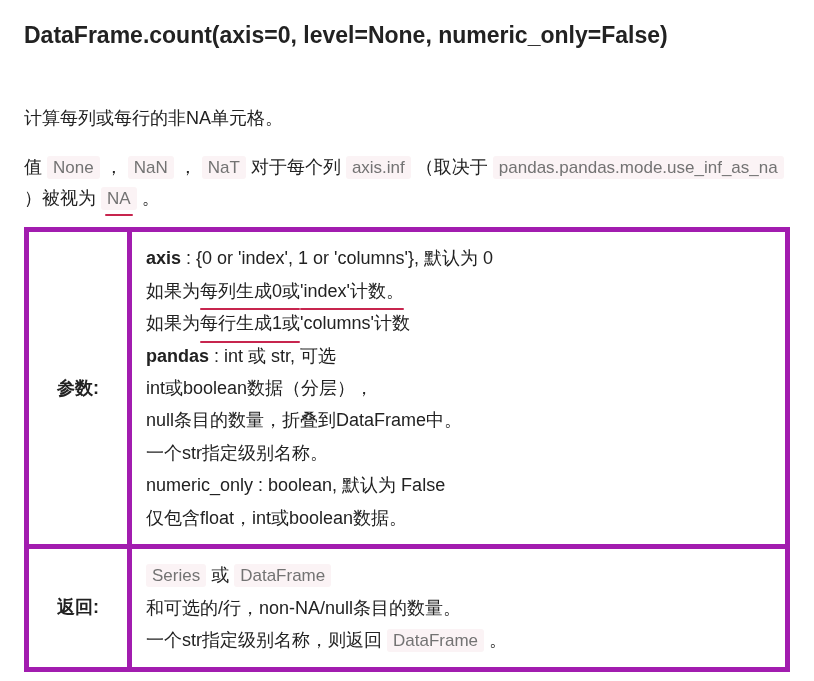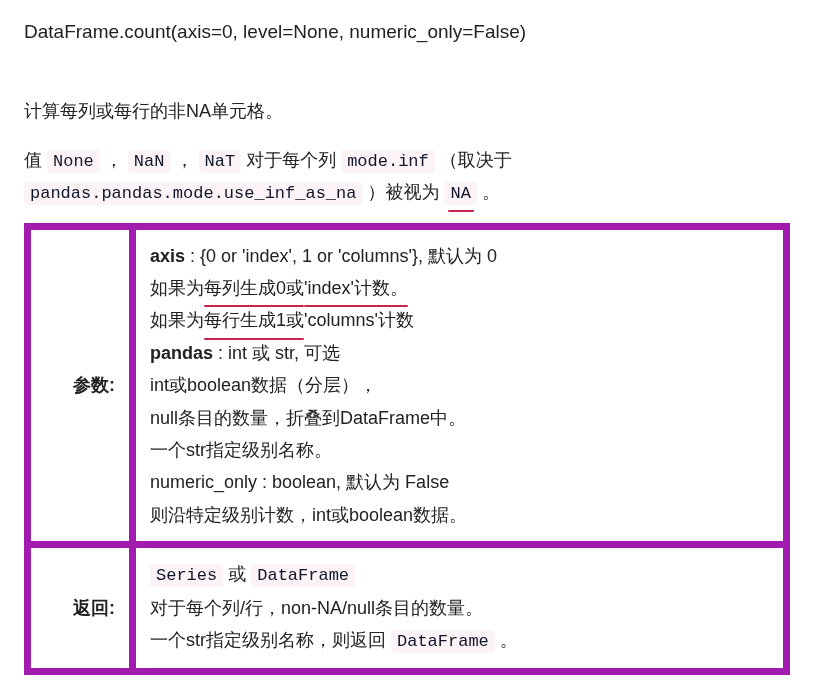--- a/index.html
+++ b/index.html
@@ -7,31 +7,31 @@
     padding: 16px 24px;
     font-family: -apple-system, BlinkMacSystemFont, "Segoe UI", "PingFang SC", "Microsoft YaHei", sans-serif;
     font-size: 18px;
     line-height: 1.7;
     color: #222;
     background: #fff;
     width: 814px;
     box-sizing: border-box;
   }
   .signature {
-    font-weight: 400;
-    font-size: 19px;
+    font-weight: 700;
+    font-size: 23px;
     margin-bottom: 18px;
   }
   .desc {
     margin-bottom: 18px;
     margin-top: 48px;
   }
   .inline-code {
-    font-family: Liberation Mono, monospace;
-    color: #0f172a;
+    font-family: Liberation Sans, sans-serif;
+    color: #737373;
     background: #fbf3f5;
     border-radius: 3px;
     padding: 2px 6px;
     font-size: 17px;
   }
   .para {
     margin-bottom: 14px;
   }
   .underline-red {
     position: relative;
@@ -51,30 +51,30 @@
     left: 10%;
     right: 10%;
   }
   table.params {
     border-collapse: collapse;
     width: 100%;
     border: 1px solid #ddd;
     margin-top: 8px;
   }
   table.params td {
-    border: 7px solid #a21caf;
+    border: 5px solid #a21caf;
     padding: 10px 14px;
     vertical-align: middle;
     font-size: 18px;
   }
   table.params td.label {
     font-weight: 700;
     white-space: nowrap;
     width: 70px;
-    text-align: right;
+    text-align: center;
   }
   .cell-line {
     line-height: 1.8;
   }
   .bold {
     font-weight: 700;
   }
 </style>
 </head>
 <body>
@@ -84,21 +84,21 @@
 <div class="desc">计算每列或每行的非NA单元格。</div>
 
 <div class="para">
   <span>值 </span>
   <span class="inline-code">None</span>
   <span> ，</span>
   <span class="inline-code">NaN</span>
   <span> ，</span>
   <span class="inline-code">NaT</span>
   <span> 对于每个列 </span>
-  <span class="inline-code">mode.inf</span>
+  <span class="inline-code">axis.inf</span>
   <span> （取决于 </span>
   <span class="inline-code">pandas.pandas.mode.use_inf_as_na</span>
   <span> ）被视为 </span>
   <span class="underline-red short"><span class="inline-code">NA</span></span>
   <span> 。</span>
 </div>
 
 <table class="params">
   <tbody>
       <tr>
@@ -113,29 +113,29 @@
       <div class="cell-line">
         <span>如果为</span><span class="underline-red">每行生成1或</span><span>'columns'计数</span>
       </div>
       <div class="cell-line">
         <span class="bold">pandas</span><span> : int 或 str, 可选</span>
       </div>
       <div class="cell-line">int或boolean数据（分层），</div>
       <div class="cell-line">null条目的数量，折叠到DataFrame中。</div>
       <div class="cell-line">一个str指定级别名称。</div>
       <div class="cell-line">numeric_only : boolean, 默认为 False</div>
-      <div class="cell-line">则沿特定级别计数，int或boolean数据。</div>
+      <div class="cell-line">仅包含float，int或boolean数据。</div>
     </td>
   </tr>
   <tr>
     <td class="label">返回:</td>
     <td>
       <div class="cell-line">
         <span class="inline-code">Series</span><span> 或 </span><span class="inline-code">DataFrame</span>
       </div>
-      <div class="cell-line">对于每个列/行，non-NA/null条目的数量。</div>
+      <div class="cell-line">和可选的/行，non-NA/null条目的数量。</div>
       <div class="cell-line">
         <span>一个str指定级别名称，则返回 </span><span class="inline-code">DataFrame</span><span> 。</span>
       </div>
     </td>
   </tr>
 </tbody>
   </table>
 
 </body></html>

